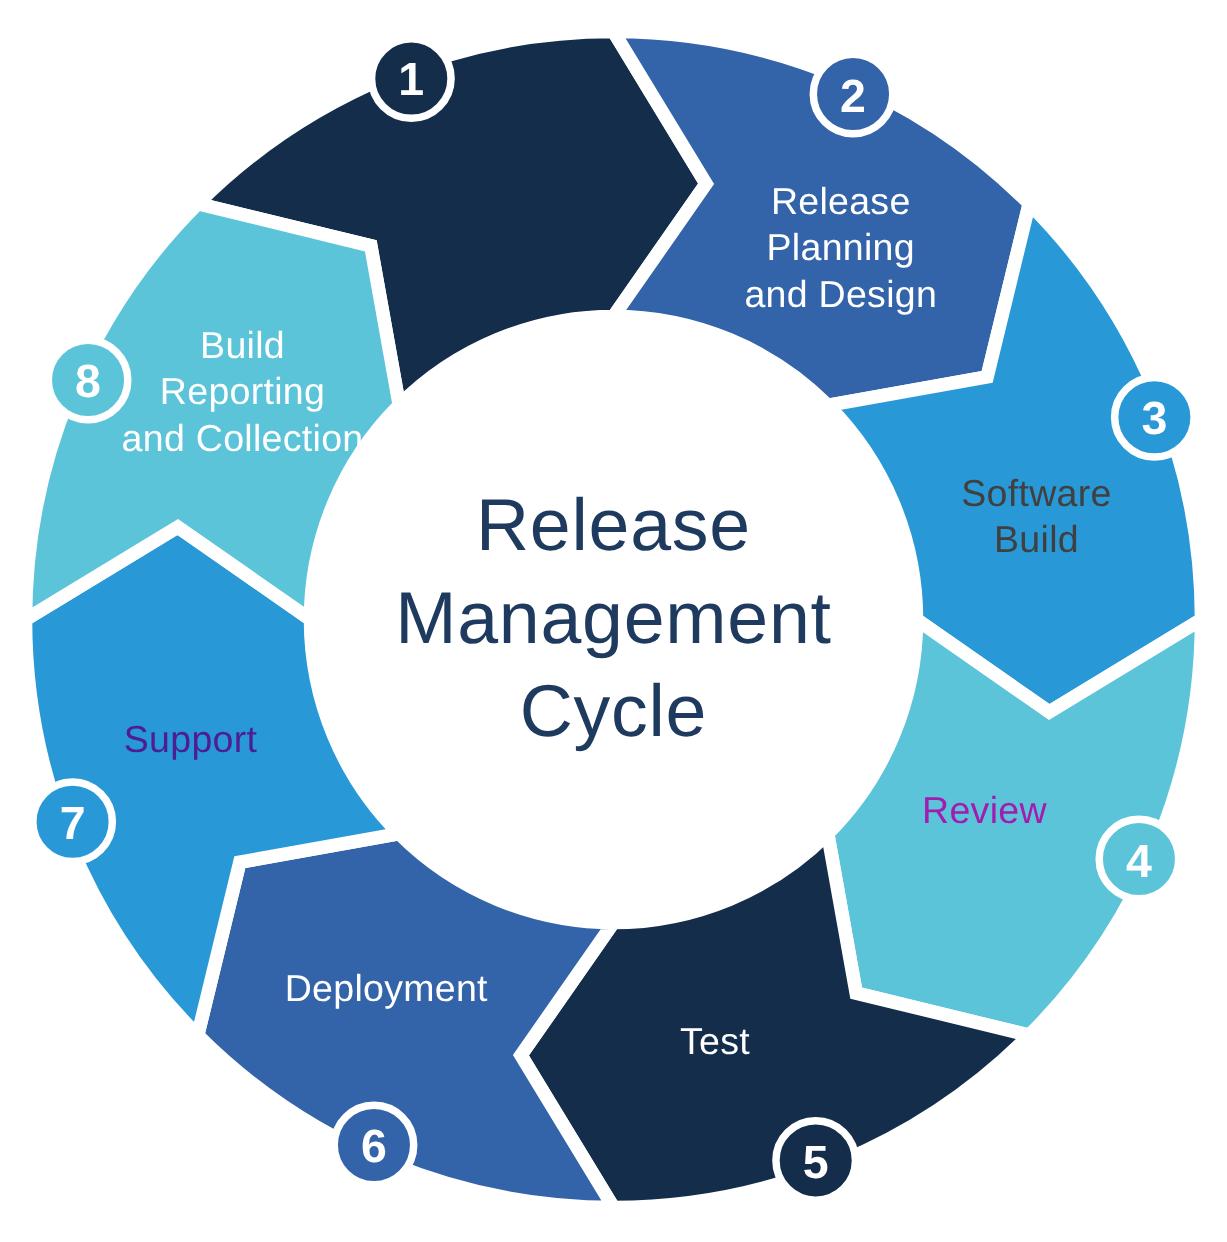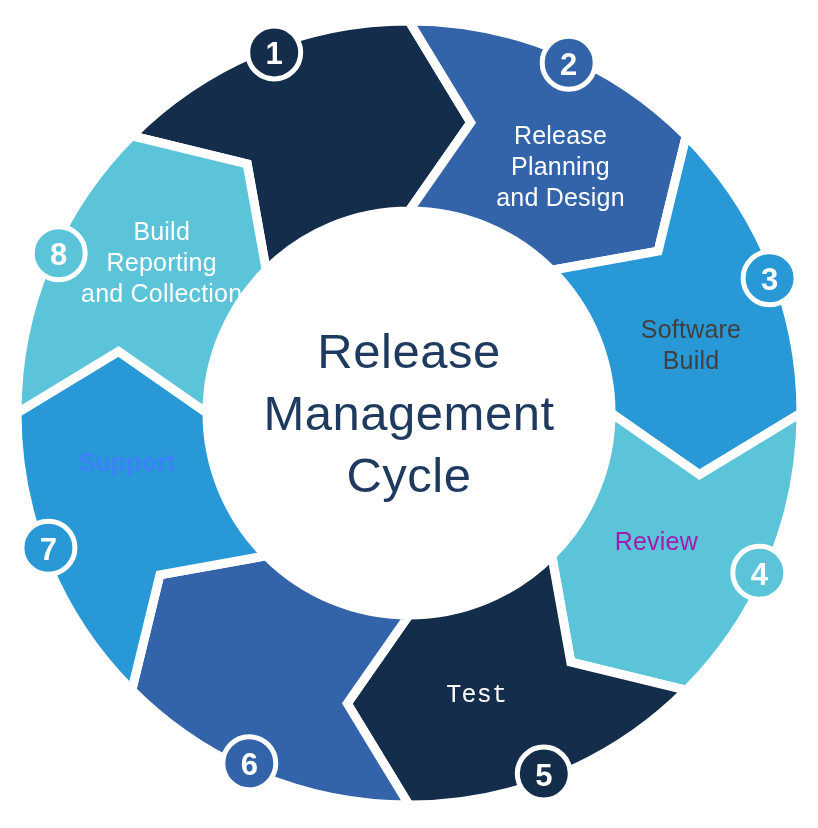--- a/index.html
+++ b/index.html
@@ -40,21 +40,22 @@
     <div class="overlay badge-num" style="left: 568.7px; top: 63.7px;">2</div>
     <div class="overlay seg-label" style="left: 560.5px; top: 165.7px; color: rgb(255, 255, 255);">Release
 Planning
 and Design</div>
     <div class="overlay badge-num" style="left: 769.6px; top: 279.2px;">3</div>
     <div class="overlay seg-label" style="left: 691px; top: 345.3px; color: #404040;">Software
 Build</div>
     <div class="overlay badge-num" style="left: 759.3px; top: 573.7px;">4</div>
     <div class="overlay seg-label" style="left: 656.3px; top: 541px; color: #a21caf;">Review</div>
     <div class="overlay badge-num" style="left: 543.8px; top: 774.6px;">5</div>
-    <div class="overlay seg-label" style="left: 476.7px; top: 695px; color: rgb(255, 255, 255); font-family: Liberation Mono, monospace;">Test</div>
+    <div class="overlay seg-label" style="left: 476.7px; top: 695px; color: rgb(255, 255, 255);">Test</div>
     <div class="overlay badge-num" style="left: 249.3px; top: 764.3px;">6</div>
+    <div class="overlay seg-label" style="left: 257.5px; top: 660.3px; color: rgb(255, 255, 255);">Deployment</div>
     <div class="overlay badge-num" style="left: 48.4px; top: 548.8px;">7</div>
-    <div class="overlay seg-label" style="left: 127px; top: 462px; color: #3b82f6; font-weight: bold;">Support</div>
+    <div class="overlay seg-label" style="left: 127px; top: 494px; color: #4c1d95;">Support</div>
     <div class="overlay badge-num" style="left: 58.7px; top: 254.3px;">8</div>
     <div class="overlay seg-label" style="left: 161.7px; top: 261.5px; color: rgb(255, 255, 255);">Build
 Reporting
 and Collection</div>
   </div>
 
 </body></html>

